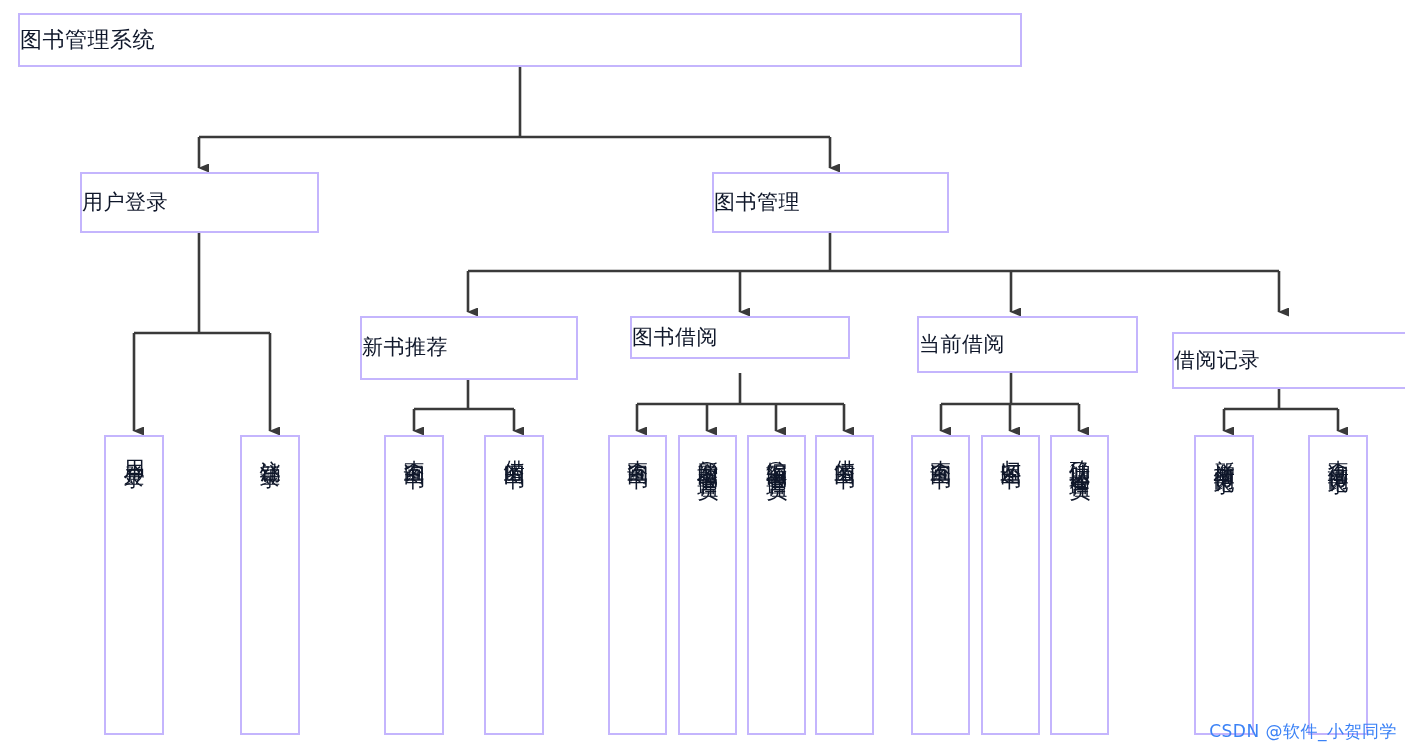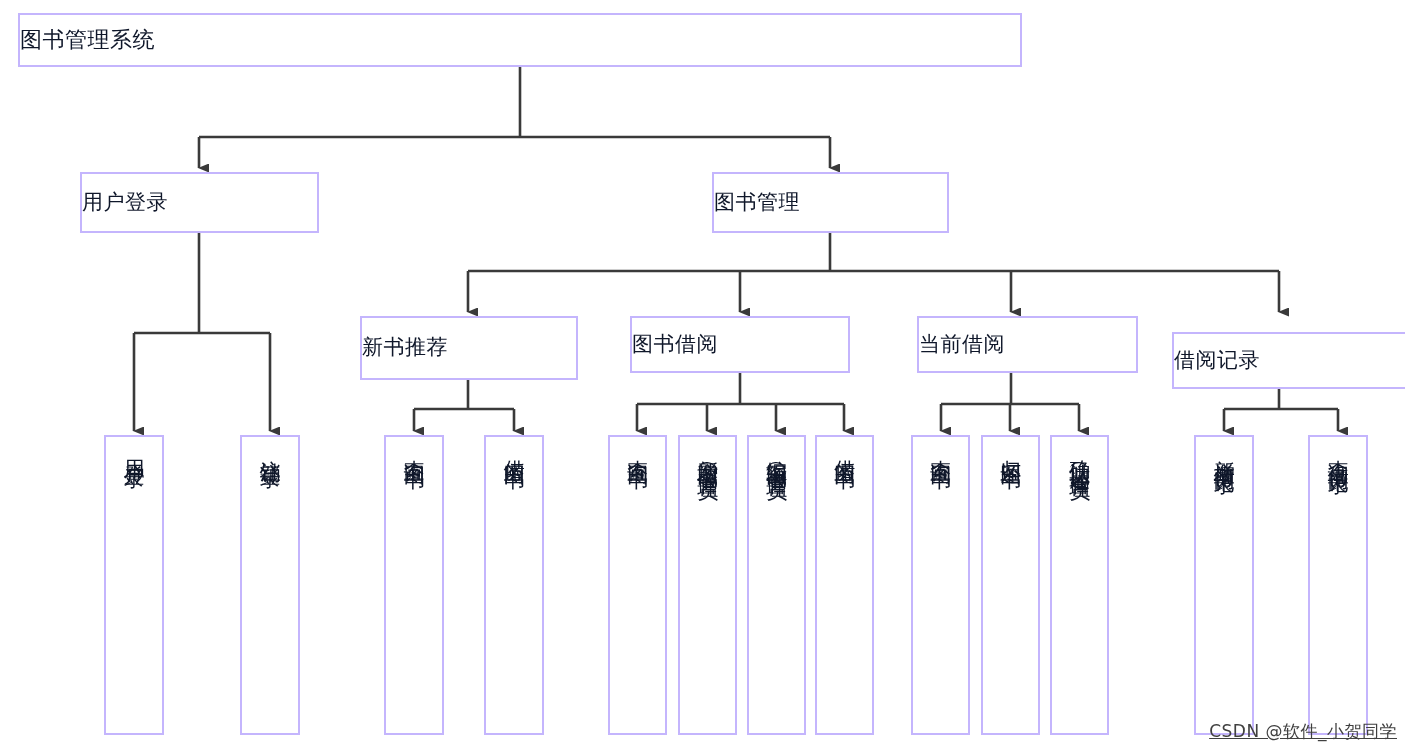--- a/index.html
+++ b/index.html
@@ -57,24 +57,23 @@
     writing-mode: vertical-rl;
     text-orientation: upright;
     display: block;
     max-height: 100%;
   }
   .watermark {
     position: absolute;
     right: 8px;
     bottom: 4px;
     font-size: 17px;
-    color: #404040;
+    color: #3b82f6;
     white-space: nowrap;
     letter-spacing: 0.5px;
-    text-decoration: underline;
   }
 </style>
 </head>
 <body>
 
 <div id="diagram-root">
 
   <svg id="edge-layer" viewBox="0 0 1405 747" xmlns="http://www.w3.org/2000/svg">
     <defs>
       <marker id="arrow" markerWidth="10" markerHeight="12" refX="4.5" refY="10" orient="auto" markerUnits="userSpaceOnUse">
@@ -132,21 +131,21 @@
   <div class="node node-h" style="left:80px; top:172px; width:239px; height:61px;">
     <span>用户登录</span>
   </div>
   <div class="node node-h" style="left:712px; top:172px; width:237px; height:61px;">
     <span>图书管理</span>
   </div>
 
   <div class="node node-h" style="left:360px; top:316px; width:218px; height:64px;">
     <span>新书推荐</span>
   </div>
-  <div class="node node-h" style="left:630px; top:316px; width:220px; height:57px;">
+  <div class="node node-h" style="left:630px; top:316px; width:220px; height:43px;">
     <span>图书借阅</span>
   </div>
   <div class="node node-h" style="left:901px; top:316px; width:221px; height:57px;margin-left:16px;">
     <span>当前借阅</span>
   </div>
   <div class="node node-h" style="left:1172px; top:332px; width:245px; height:57px;">
     <span>借阅记录</span>
   </div>
 
   <div class="node node-v" style="left:104px; top:435px; width:60px; height:300px;">

